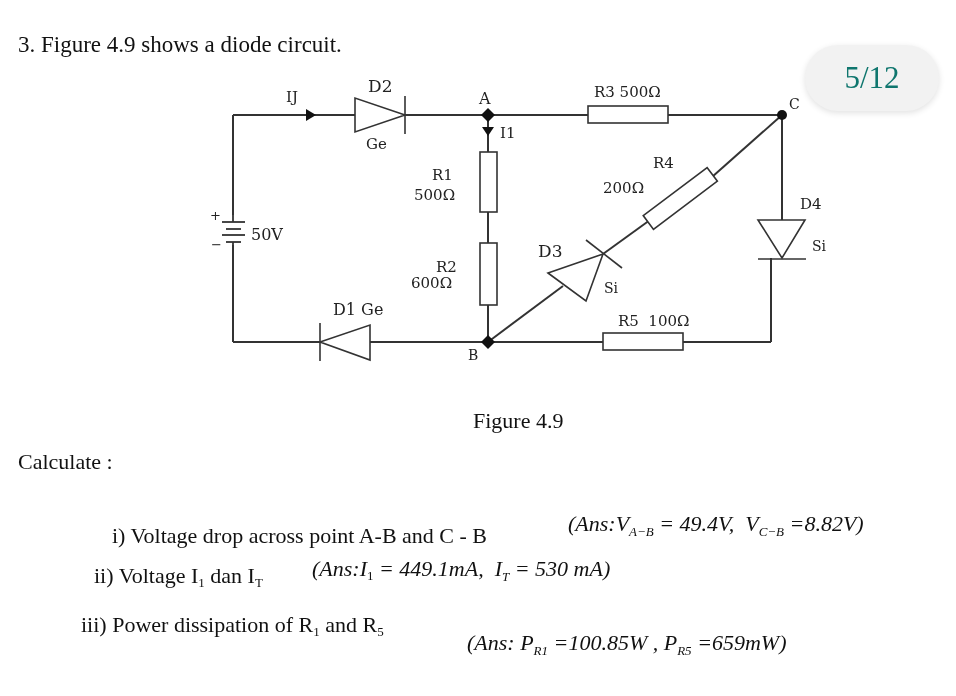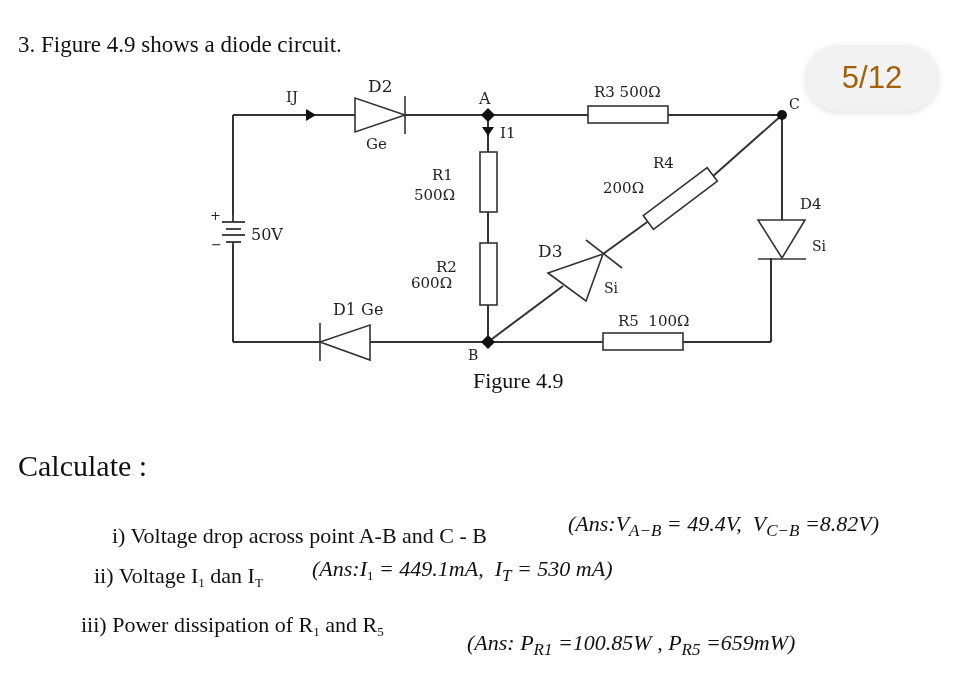--- a/index.html
+++ b/index.html
@@ -1,26 +1,26 @@
 <!DOCTYPE html>
 <html><head>
 <meta charset="utf-8">
 <style>
   html, body { margin: 0; padding: 0; background: #ffffff; }
   body { width: 956px; height: 696px; position: relative; overflow: hidden; font-family: "Liberation Serif", serif; color: #111; }
   .abs { position: absolute; white-space: nowrap; }
   .question-title { left: 18px; top: 26px; font-size: 23px; margin-top: 6px; }
-  .fig-caption { left: 473px; top: 368px; font-size: 22px; }
-  .calculate { left: 18px; top: 449px; font-size: 30px; }
+  .fig-caption { left: 473px; top: 408px; font-size: 22px; }
+  .calculate { left: 18px; top: 449px; font-size: 22px; }
   .q-item { font-size: 22px; }
   .ans { font-family: "Liberation Serif", serif; font-size: 22px; }
   .ans i { font-style: italic; }
-  sub.s { font-size: 17px; vertical-align: -5px; font-style: italic; text-align: right; }
+  sub.s { font-size: 13px; vertical-align: -5px; font-style: italic; text-align: right; }
   sub.n { font-size: 13px; vertical-align: -4px; }
-  .page-badge { left: 805px; top: 45px; width: 134px; height: 66px; border-radius: 33px; background: #f2f2f2; box-shadow: 0 2px 6px rgba(0,0,0,0.12); display: flex; align-items: center; justify-content: center; font-family: Liberation Sans, sans-serif; font-size: 31px; color: #a16207; }
+  .page-badge { left: 805px; top: 45px; width: 134px; height: 66px; border-radius: 33px; background: #f2f2f2; box-shadow: 0 2px 6px rgba(0,0,0,0.12); display: flex; align-items: center; justify-content: center; font-family: Liberation Serif, serif; font-size: 31px; color: #0f766e; }
   svg text { font-family: "DejaVu Serif", serif; fill: #222; }
 </style>
 </head>
 <body>
 
 <div class="abs question-title">3. Figure 4.9 shows a diode circuit.</div>
 
 <div class="abs page-badge">5/12</div>
 
 <svg class="abs" style="left:0;top:0" width="956" height="400">

